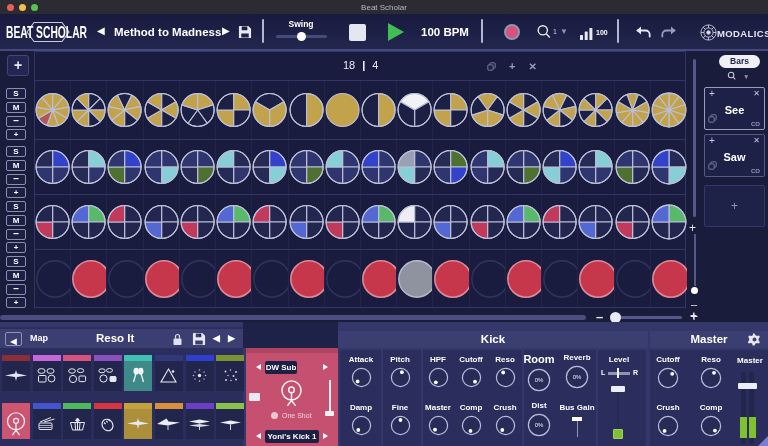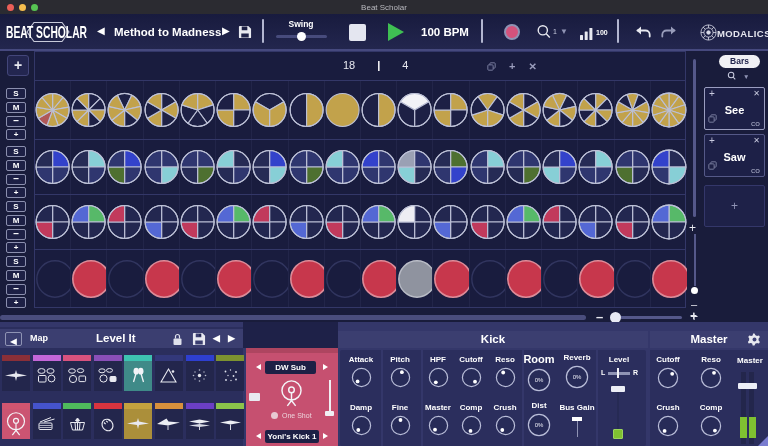--- a/index.html
+++ b/index.html
@@ -7,21 +7,21 @@
 .tl { position:absolute; top:3.5px; width:7px; height:7px; border-radius:50%; }
 .tbtitle { position:absolute; top:3px; left:0; right:0; text-align:center; font-size:8px; color:#b9b9bf; }
 .toolbar { position:absolute; left:0; top:14px; width:768px; height:37px; background:linear-gradient(#181b3e,#23264e); border-bottom:2px solid #46497e; }
 .tb { position:absolute; }
 .vdiv { width:2px; height:24px; background:#b3b6d0; border-radius:1px; top:5px;}
 .main { position:absolute; left:0; top:51px; width:768px; height:265px; }
 .addrow { position:absolute; left:7px; top:4px; width:22px; height:21px; background:#232650; border:1px solid #43467a; border-radius:3px; color:#e8e9f0; font-size:14px; text-align:center; line-height:19px; font-weight:bold;}
 .sgrp { position:absolute; left:6px; width:21px; }
 .sbtn { width:20px; height:11px; border:1px solid #8b8fae; border-radius:2px; margin-bottom:2.8px; color:#fff; font-size:8px; font-weight:bold; text-align:center; line-height:10px; background:#1d2045;}
 .gridhead { position:absolute; left:34px; top:0; width:652px; height:30px; border:1px solid #333768; background:#191c3e; }
-.ts { position:absolute; top:7px; left:308px; color:#e8e9f0; font-size:11px; display:flex; gap:22px; align-items:center;}
+.ts { position:absolute; top:7px; left:308px; color:#e8e9f0; font-size:11px; display:flex; gap:7px; align-items:center;}
 .hicons { position:absolute; top:8px; left:452px; display:flex; gap:13px; color:#9a9dbc; font-size:10px; align-items:center;}
 .grid { position:absolute; left:34px; top:30px; width:652px; }
 .gridrow { display:flex; border:1px solid #333768; border-top:none; height:55px; align-items:center; background:#191c3e;}
 .gridrow.r0 { height:59px; }
 .gridrow.r3 { height:58px; }
 .cell { width:36.22px; display:flex; justify-content:center; align-items:center; border-right:1px solid #222549; height:100%; flex-shrink:0;}
 .cell:last-child { border-right:none; }
 .rightpanel { position:absolute; left:700px; top:0px; width:68px; height:265px; }
 .barspill { position:absolute; left:19px; top:4px; width:41px; height:13px; background:#f0f0f4; border-radius:7px; color:#23264e; font-size:8.5px; font-weight:bold; text-align:center; line-height:13px;}
 .qrow { position:absolute; left:27px; top:20px; color:#c9cbe0; font-size:9px; display:flex; gap:7px; align-items:center;}
@@ -792,21 +792,21 @@
 <div class="abs" style="left:614px;top:316px;width:68px;height:2.5px;background:#55588a;border-radius:2px;"></div>
 <div class="abs" style="left:610px;top:311.5px;width:11px;height:11px;background:#e8eaf4;border-radius:50%;"></div>
 <div class="abs" style="left:690px;top:308px;color:#e8e9f0;font-size:14px;">+</div>
 
 <div class="abs" style="left:0;top:322px;width:768px;height:124px;background:#34376a;">
   <div class="abs" style="left:0;top:5px;width:243px;height:119px;background:#2b2e5d;"></div>
   <div class="abs" style="left:243px;top:0px;width:95px;height:26px;background:#1e2148;"></div>
   <div class="bhead" style="left:0px;top:7px;width:243px;height:19px;">
     <span class="abs" style="left:5px;top:3px;width:17px;height:14px;border:1px solid #8f93b4;border-radius:2px;text-align:center;"><span style="font-size:8px;position:relative;top:-3px;">◀</span></span>
     <span class="abs" style="left:30px;top:4px;font-size:9px;">Map</span>
-    <span class="abs" style="left:96px;top:3px;font-size:11.5px;">Level It</span>
+    <span class="abs" style="left:96px;top:3px;font-size:11.5px;">Reso It</span>
     <span class="abs" style="left:172px;top:3px;"><svg width="11" height="13" viewBox="0 0 11 13">
           <rect x="1.5" y="5.5" width="8" height="6.5" rx="1" fill="#dfe1ec"></rect>
           <path d="M3.5 5.5 V3.5 a2 2 0 0 1 4 0 V5.5" fill="none" stroke="#dfe1ec" stroke-width="1.2"></path>
         </svg></span>
     <span class="abs" style="left:192px;top:3px;"><svg width="14" height="14" viewBox="0 0 15 15" fill="#e8e9f0">
           <path d="M1 2 a1 1 0 0 1 1-1 h9 l3 3 v9 a1 1 0 0 1 -1 1 h-11 a1 1 0 0 1 -1-1 Z M4 1.5 h6 v4 h-6 Z M3.5 9 h8 v4.5 h-8 Z" fill-rule="evenodd"></path>
           <rect x="7.8" y="2.2" width="1.6" height="2.4" fill="#1d2045"></rect>
         </svg></span>
     <span class="abs" style="left:213px;top:4px;font-size:9px;">◀</span>
     <span class="abs" style="left:228px;top:4px;font-size:9px;">▶</span>
@@ -983,21 +983,21 @@
         <div class="picon">
           <svg width="25" height="15" viewBox="0 0 25 15">
             <path d="M2 6.5 L12.5 4.5 L23 6.5 L12.5 8.5 Z" fill="#eceef4"></path>
             <path d="M12.5 8.5 V14" stroke="#d6d8e4" stroke-width="1"></path>
           </svg>
         </div>
       </div>
     </div>
 
   <div class="abs" style="left:246px;top:26px;width:92px;height:98px;background:#c65070;border-top:5px solid #ae4560;">
-    <div class="ddrop" style="top:8px;left:19px;width:51px;">DW Sub</div>
+    <div class="ddrop" style="top:8px;left:19px;width:32px;">DW Sub</div>
     <div class="abs" style="left:10px;top:11px;width:0;height:0;border-top:3.5px solid transparent;border-bottom:3.5px solid transparent;border-right:5px solid #fff;"></div>
     <div class="abs" style="right:10px;top:11px;width:0;height:0;border-top:3.5px solid transparent;border-bottom:3.5px solid transparent;border-left:5px solid #fff;"></div>
     <div class="abs" style="left:32px;top:26px;"><svg width="27" height="29" viewBox="0 0 26 28" fill="none" stroke="#f4f4f8" stroke-width="1.4">
           <circle cx="13" cy="11" r="9.2"></circle>
           <circle cx="13" cy="10.5" r="2.7"></circle>
           <path d="M13 13.2 L13 21.5"></path>
           <path d="M9 26 L13 20.8 L17 26"></path>
         </svg></div>
     <div class="abs" style="left:3px;top:40px;width:11px;height:8px;background:#e8e9f0;border-radius:1px;"></div>
     <div class="abs" style="right:7px;top:27px;width:2px;height:34px;background:#f0f0f4;"></div>

